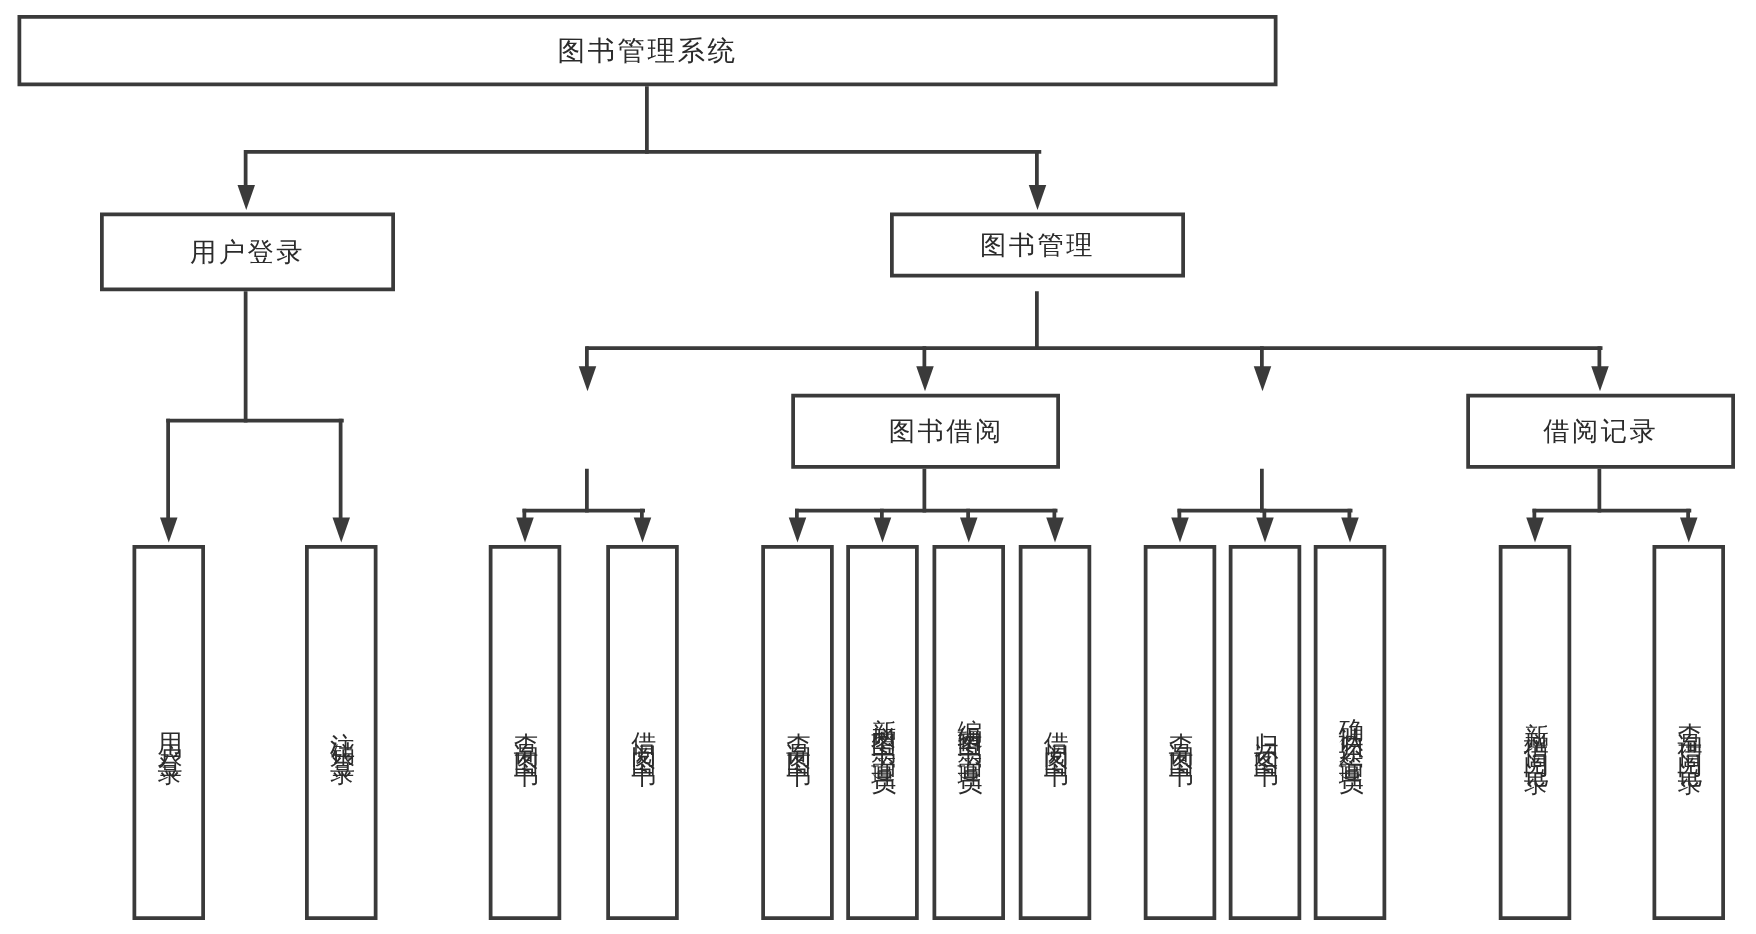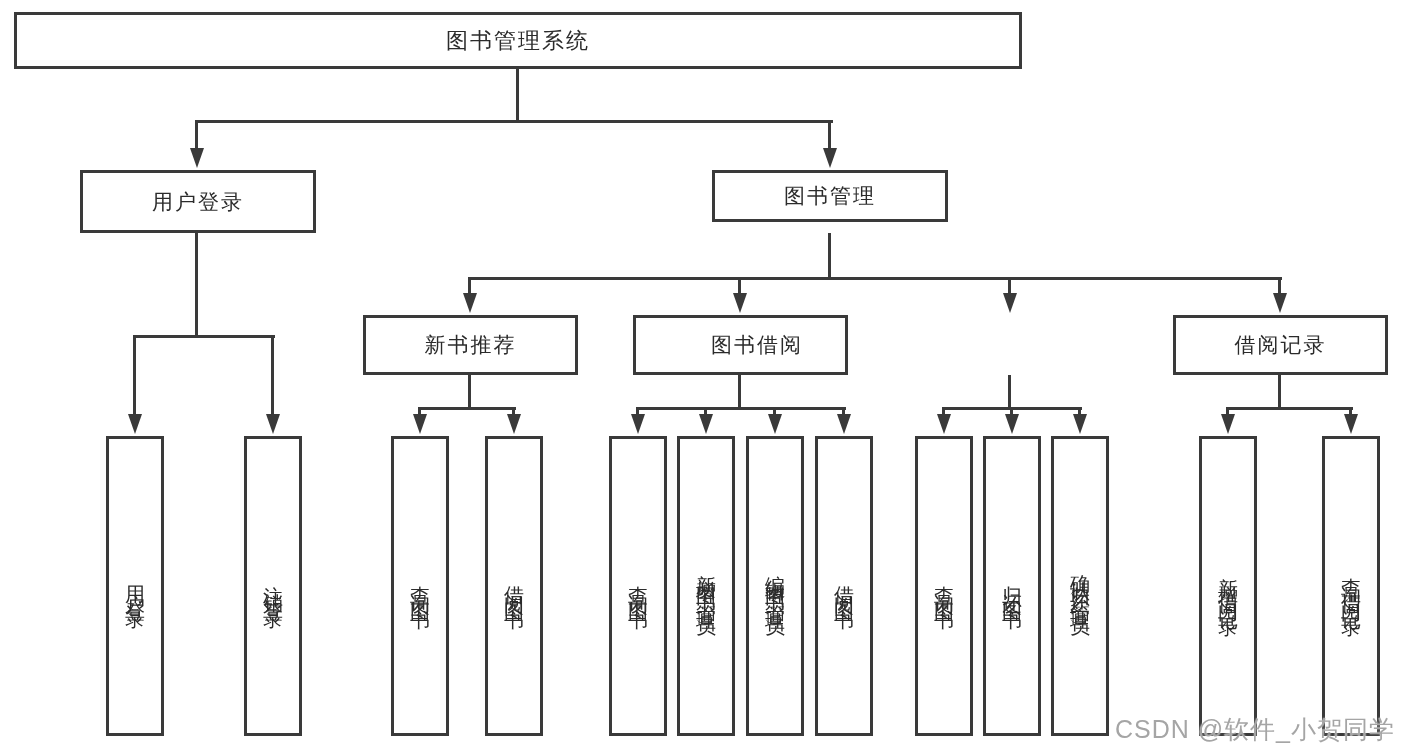--- a/index.html
+++ b/index.html
@@ -41,23 +41,20 @@
     <span>图书管理系统</span>
   </div>
 
   <div class="node node-h" style="left:80px; top:170px; width:236px; height:63px;">
     <span>用户登录</span>
   </div>
   <div class="node node-h" style="left:712px; top:170px; width:236px; height:52px;">
     <span>图书管理</span>
   </div>
 
-  <div class="node node-h" style="left:363px; top:315px; width:215px; height:60px;">
-    <span>新书推荐</span>
-  </div>
   <div class="node node-h" style="left:633px; top:315px; width:215px; height:60px;padding-left:33px;">
     <span>图书借阅</span>
   </div>
   <div class="node node-h" style="left:1173px; top:315px; width:215px; height:60px;">
     <span>借阅记录</span>
   </div>
 
   <div class="node node-v" style="left:106px; top:436px; width:58px; height:300px;">
     <span>用户登录</span>
   </div>
@@ -154,15 +151,14 @@
   <div class="vline" style="left:1078px; top:407px; height:10px;"></div>
   <div class="ah" style="left:1073px; top:414px;"></div>
 
   <div class="vline" style="left:1278px; top:375px; height:35px;"></div>
   <div class="hline" style="left:1226px; top:407px; width:127px;"></div>
   <div class="vline" style="left:1226px; top:407px; height:10px;"></div>
   <div class="ah" style="left:1221px; top:414px;"></div>
   <div class="vline" style="left:1349px; top:407px; height:10px;"></div>
   <div class="ah" style="left:1344px; top:414px;"></div>
 
-  <div class="watermark">CSDN @软件_小贺同学</div>
 
 </div>
 
 </body></html>

